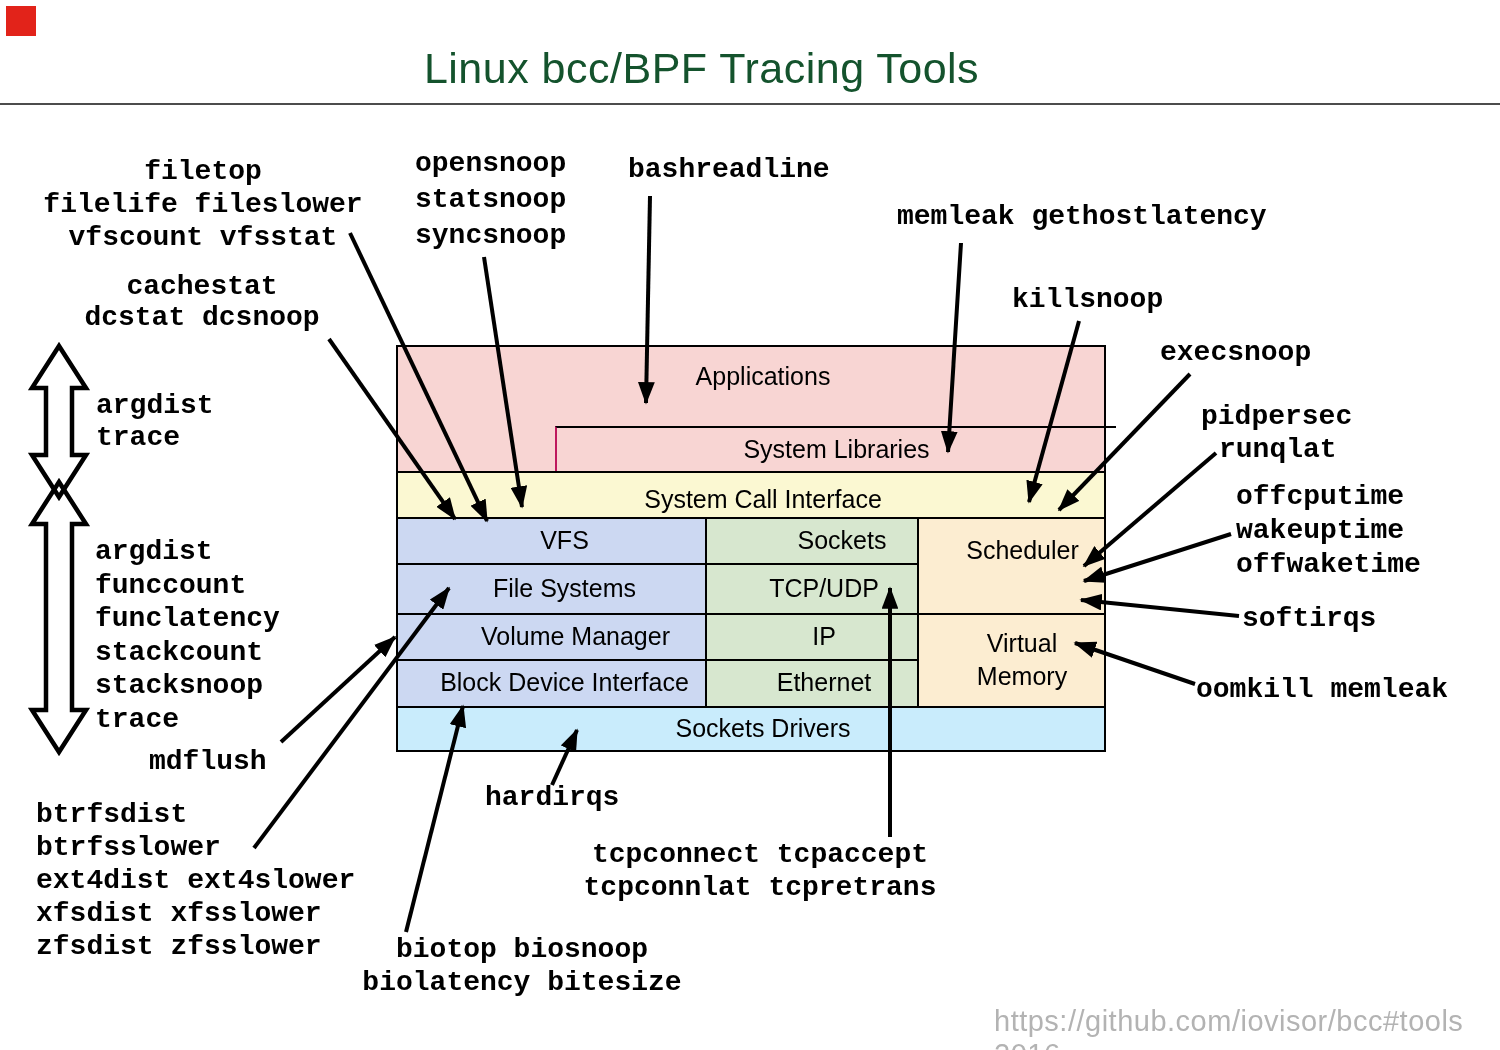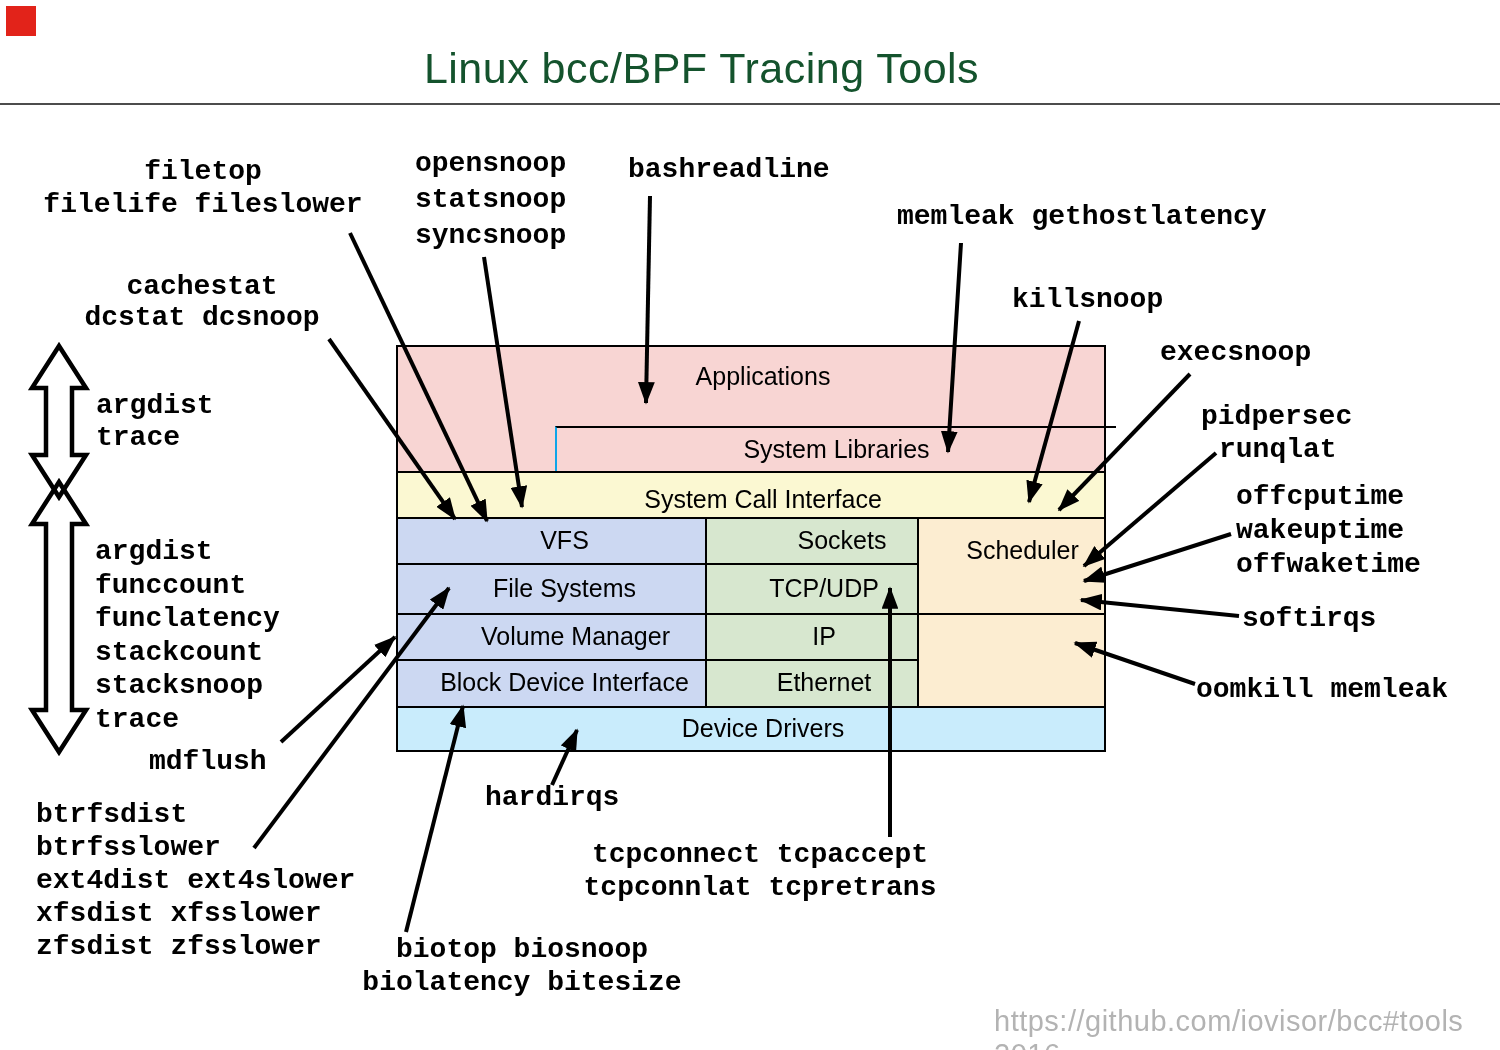--- a/index.html
+++ b/index.html
@@ -12,21 +12,21 @@
   #title-rule{left:0;top:103px;width:1500px;height:2px;background:#4c4c4c;}
   #footer-url{left:994px;top:1005px;font-size:29px;color:#b3b3b3;letter-spacing:.5px;}
 
   
   #diagram{left:396px;top:345px;width:710px;height:407px;box-sizing:border-box;
       border:2px solid #000;background:#f8d5d3;}
   #diagram .abs{box-sizing:border-box;}
   .cell-label{display:flex;align-items:center;justify-content:center;
       font-size:25px;color:#000;text-align:center;line-height:33px;margin-left:12px;}
   #syslib-box{left:145px;top:79px;width:561px;height:45px;
-      border-top:2px solid #000;border-left:2px solid #0ea5e9;}
+      border-top:2px solid #000;border-left:2px solid #be185d;}
   #sci-band{left:0;top:124px;width:706px;height:46px;background:#fbf8d2;border-top:2px solid #000;}
   #bg-blue{left:0;top:170px;width:309px;height:190px;background:#ccd8f2;}
   #bg-green{left:309px;top:170px;width:210px;height:190px;background:#d7e7cf;}
   #bg-cream{left:519px;top:170px;width:187px;height:190px;background:#fcedd1;}
   #dd-band{left:0;top:359px;width:706px;height:44px;background:#c9ecfc;border-top:2px solid #000;}
   .bline{background:#000;}
 
   
   .tool{position:absolute;font-family:"Liberation Mono","DejaVu Sans Mono",monospace;
       font-weight:700;font-size:28px;color:#000;white-space:pre;}
@@ -78,33 +78,36 @@
   </div>
   <div class="abs cell-label" style="left:309px;top:216px;width:210px;height:50px;">
     <span>TCP/UDP</span>
   </div>
   <div class="abs cell-label" style="left:0;top:266px;width:331px;height:46px;">
     <span>Volume Manager</span>
   </div>
   <div class="abs cell-label" style="left:309px;top:266px;width:210px;height:46px;">
     <span>IP</span>
   </div>
+  <div class="abs cell-label" style="left:537px;top:266px;width:150px;height:93px;">
+    <span>Virtual Memory</span>
+  </div>
   <div class="abs cell-label" style="left:0;top:312px;width:309px;height:47px;">
     <span>Block Device Interface</span>
   </div>
   <div class="abs cell-label" style="left:309px;top:312px;width:210px;height:47px;">
     <span>Ethernet</span>
   </div>
   <div class="abs cell-label" style="left:0;top:359px;width:706px;height:44px;">
-    <span>Device Drivers</span>
+    <span>Sockets Drivers</span>
   </div>
 </div>
 
 <div class="abs" id="tool-labels" style="left:0;top:0;">
-    <div class="tool" style="left: 203px; top: 155px; line-height: 33px; transform: translateX(-50%); text-align: center;"><div>filetop</div><div>filelife fileslower</div></div>
+    <div class="tool" style="left: 203px; top: 155px; line-height: 33px; transform: translateX(-50%); text-align: center;"><div>filetop</div><div>filelife fileslower</div><div>vfscount vfsstat</div></div>
     <div class="tool" style="left: 415px; top: 146px; line-height: 36px;"><div>opensnoop</div><div>statsnoop</div><div>syncsnoop</div></div>
     <div class="tool" style="left: 202px; top: 271px; line-height: 31px; transform: translateX(-50%); text-align: center;"><div>cachestat</div><div>dcstat dcsnoop</div></div>
     <div class="tool" style="left: 628px; top: 153px; line-height: 33px;"><div>bashreadline</div></div>
     <div class="tool" style="left: 897px; top: 200px; line-height: 33px;"><div>memleak gethostlatency</div></div>
     <div class="tool" style="left: 1012px; top: 283px; line-height: 33px;"><div>killsnoop</div></div>
     <div class="tool" style="left: 1160px; top: 336px; line-height: 33px;"><div>execsnoop</div></div>
     <div class="tool" style="left: 1201px; top: 400px; line-height: 33px;"><div>pidpersec</div></div>
     <div class="tool" style="left: 1219px; top: 433px; line-height: 33px;"><div>runqlat</div></div>
     <div class="tool" style="left: 1236px; top: 480px; line-height: 34px;"><div>offcputime</div><div>wakeuptime</div><div>offwaketime</div></div>
     <div class="tool" style="left: 1242px; top: 602px; line-height: 33px;"><div>softirqs</div></div>

